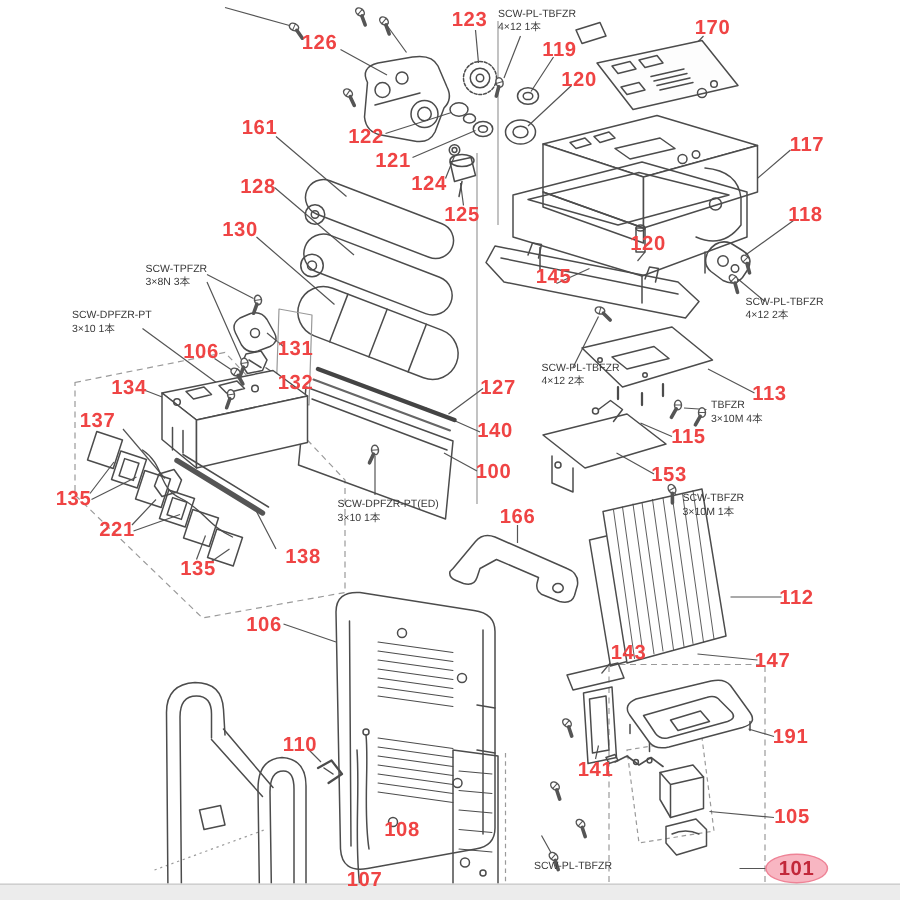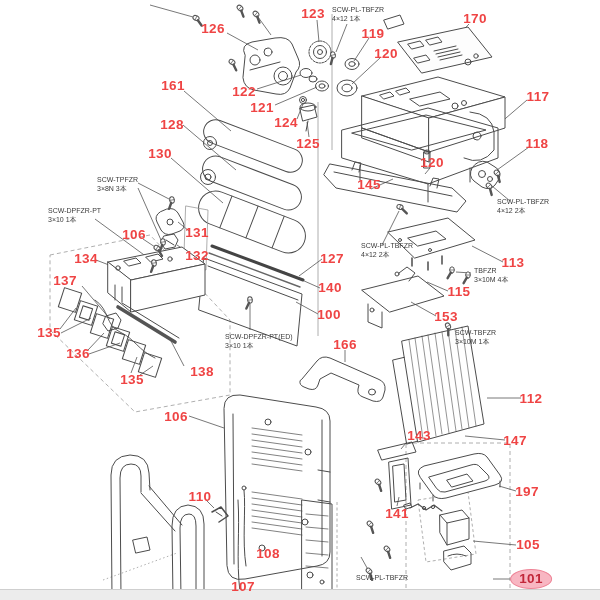--- a/index.html
+++ b/index.html
@@ -329,30 +329,30 @@
   <div class="plabel" style="left:197px;top:255px">132</div>
   <div class="plabel" style="left:86px;top:258px">134</div>
   <div class="plabel" style="left:332px;top:258px">127</div>
   <div class="plabel" style="left:513px;top:262px">113</div>
   <div class="plabel" style="left:330px;top:287px">140</div>
   <div class="plabel" style="left:459px;top:291px">115</div>
   <div class="plabel" style="left:65px;top:280px">137</div>
   <div class="plabel" style="left:446px;top:316px">153</div>
   <div class="plabel" style="left:329px;top:314px">100</div>
   <div class="plabel" style="left:49px;top:332px">135</div>
-  <div class="plabel" style="left:78px;top:353px">136</div>
+  <div class="plabel" style="left:78px;top:353px">221</div>
   <div class="plabel" style="left:345px;top:344px">166</div>
   <div class="plabel" style="left:132px;top:379px">135</div>
   <div class="plabel" style="left:202px;top:371px">138</div>
   <div class="plabel" style="left:531px;top:398px">112</div>
   <div class="plabel" style="left:176px;top:416px">106</div>
   <div class="plabel" style="left:515px;top:440px">147</div>
   <div class="plabel" style="left:419px;top:435px">143</div>
   <div class="plabel" style="left:200px;top:496px">110</div>
-  <div class="plabel" style="left:527px;top:491px">197</div>
+  <div class="plabel" style="left:527px;top:491px">191</div>
   <div class="plabel" style="left:397px;top:513px">141</div>
   <div class="plabel" style="left:528px;top:544px">105</div>
   <div class="plabel" style="left:268px;top:553px">108</div>
   <div class="plabel" style="left:243px;top:586px">107</div>
   <div class="plabel hl" style="left: 531px; top: 579px; background: rgb(248, 182, 194); border-color: rgb(238, 131, 150); color: rgb(194, 39, 58);">101</div>
 </div>
 
 <div>
   <div class="slabel" style="left:332px;top:6px">
         <span>SCW-PL-TBFZR</span>

